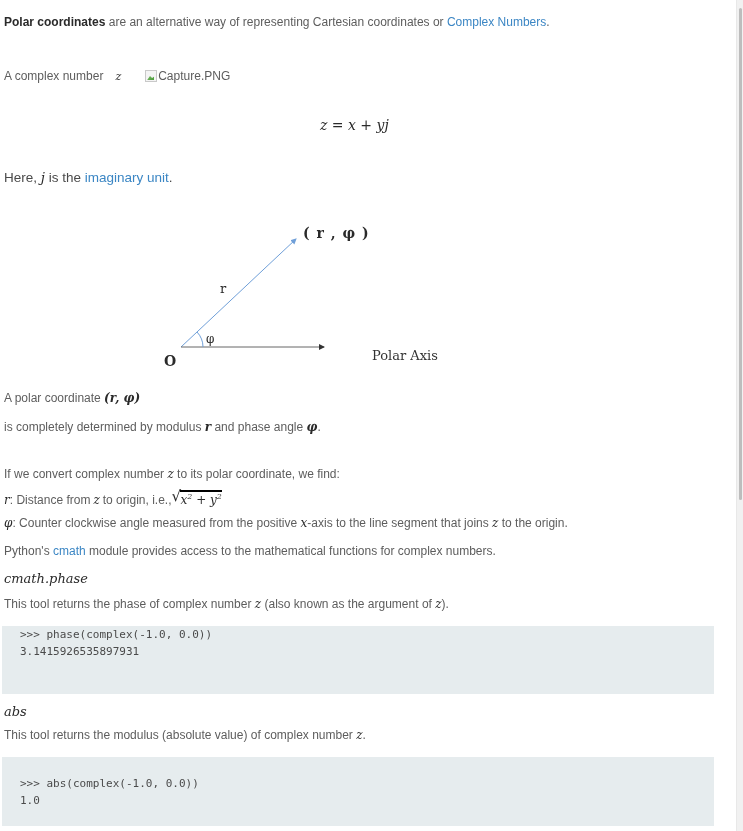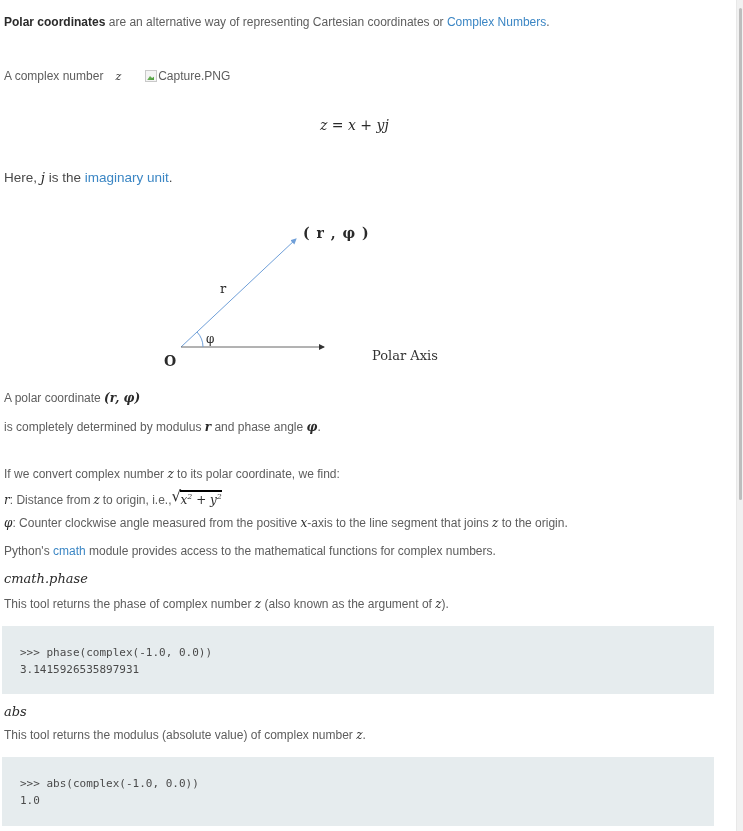--- a/index.html
+++ b/index.html
@@ -192,21 +192,21 @@
   </div>
 
   <div class="abs p-sm" style="left:4px; top:544px;">
     <span>Python's </span><span class="link">cmath</span><span> module provides access to the mathematical functions for complex numbers.</span>
   </div>
 
   <div class="abs heading-math" style="left:4px; top:571px;">cmath.phase</div>
   <div class="abs p-sm" style="left:4px; top:597px;">
     <span>This tool returns the phase of complex number </span><span class="math">z</span><span> (also known as the argument of </span><span class="math">z</span><span>).</span>
   </div>
-  <div class="code-block" style="top:626px; height:68px; padding-top:18px;">
+  <div class="code-block" style="top:626px; height:68px; ">
     <span class="code-line">&gt;&gt;&gt; phase(complex(-1.0, 0.0))</span>
     <span class="code-line">3.1415926535897931</span>
   </div>
 
   <div class="abs heading-math" style="left:4px; top:704px;">abs</div>
   <div class="abs p-sm" style="left:4px; top:728px;">
     <span>This tool returns the modulus (absolute value) of complex number </span><span class="math">z</span><span>.</span>
   </div>
   <div class="code-block" style="top:757px; height:69px; padding-top:18px;">
     <span class="code-line">&gt;&gt;&gt; abs(complex(-1.0, 0.0))</span>

